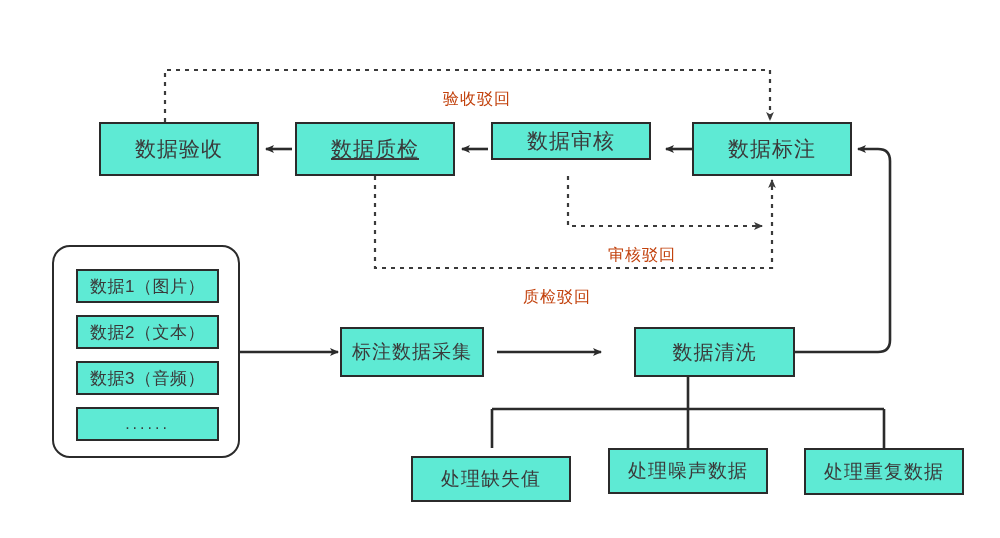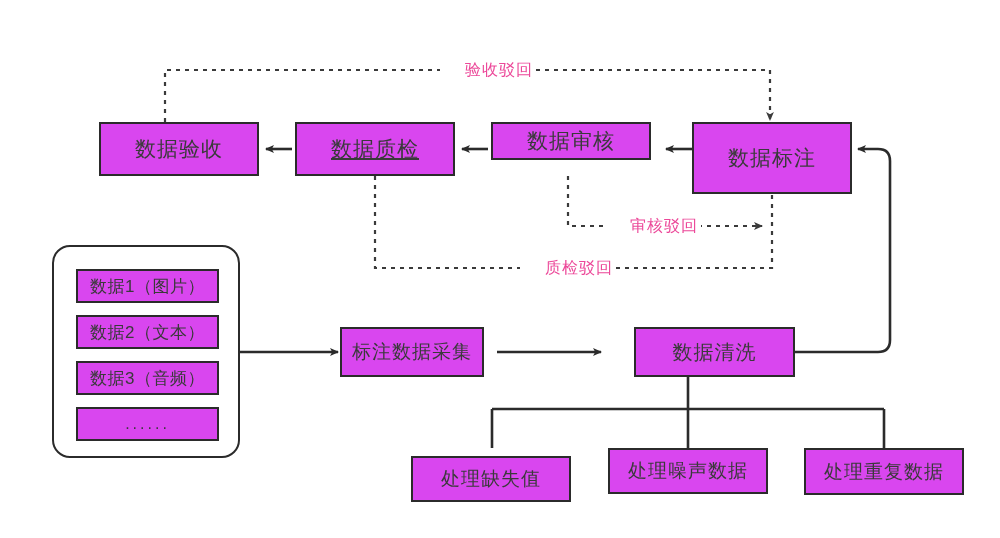--- a/index.html
+++ b/index.html
@@ -21,21 +21,21 @@
     position: absolute;
     left: 0;
     top: 0;
     width: 1000px;
     height: 538px;
     pointer-events: none;
   }
   .node {
     position: absolute;
     box-sizing: border-box;
-    background: #d946ef;
+    background: #5eead4;
     border: 2px solid #2b2b2b;
     display: flex;
     align-items: center;
     justify-content: center;
     color: #3a3a3a;
     font-size: 21px;
     letter-spacing: 1px;
     white-space: nowrap;
   }
   .node.small {
@@ -46,26 +46,27 @@
   .datagroup {
     position: absolute;
     box-sizing: border-box;
     background: #ffffff;
     border: 2px solid #2b2b2b;
     border-radius: 18px;
   }
   .edge-label {
     position: absolute;
     background: #ffffff;
-    color: #ec4899;
+    color: #c2410c;
     font-size: 16px;
     letter-spacing: 1px;
     white-space: nowrap;
     padding: 0 3px;
-    text-align: right;
+    text-align: left;
+    margin-top: 29px;
   }
   .dots {
     letter-spacing: 3px;
     font-size: 16px;
     color: #3a3a3a;
   }
 </style>
 </head>
 <body>
 
@@ -111,21 +112,21 @@
 
   <div class="node" style="left:99px; top:122px; width:160px; height:54px;">
     <span>数据验收</span>
   </div>
   <div class="node" style="left:295px; top:122px; width:160px; height:54px;text-decoration:underline;">
     <span>数据质检</span>
   </div>
   <div class="node" style="left:491px; top:122px; width:160px; height:38px;">
     <span>数据审核</span>
   </div>
-  <div class="node" style="left:692px; top:122px; width:160px; height:72px;">
+  <div class="node" style="left:692px; top:122px; width:160px; height:54px;">
     <span>数据标注</span>
   </div>
 
   <div class="datagroup" style="left:52px; top:245px; width:188px; height:213px;">
     <div class="node small" style="left:22px; top:22px; width:143px; height:34px; position:absolute;">
       <span>数据1（图片）</span>
     </div>
     <div class="node small" style="left:22px; top:68px; width:143px; height:34px; position:absolute;">
       <span>数据2（文本）</span>
     </div>

